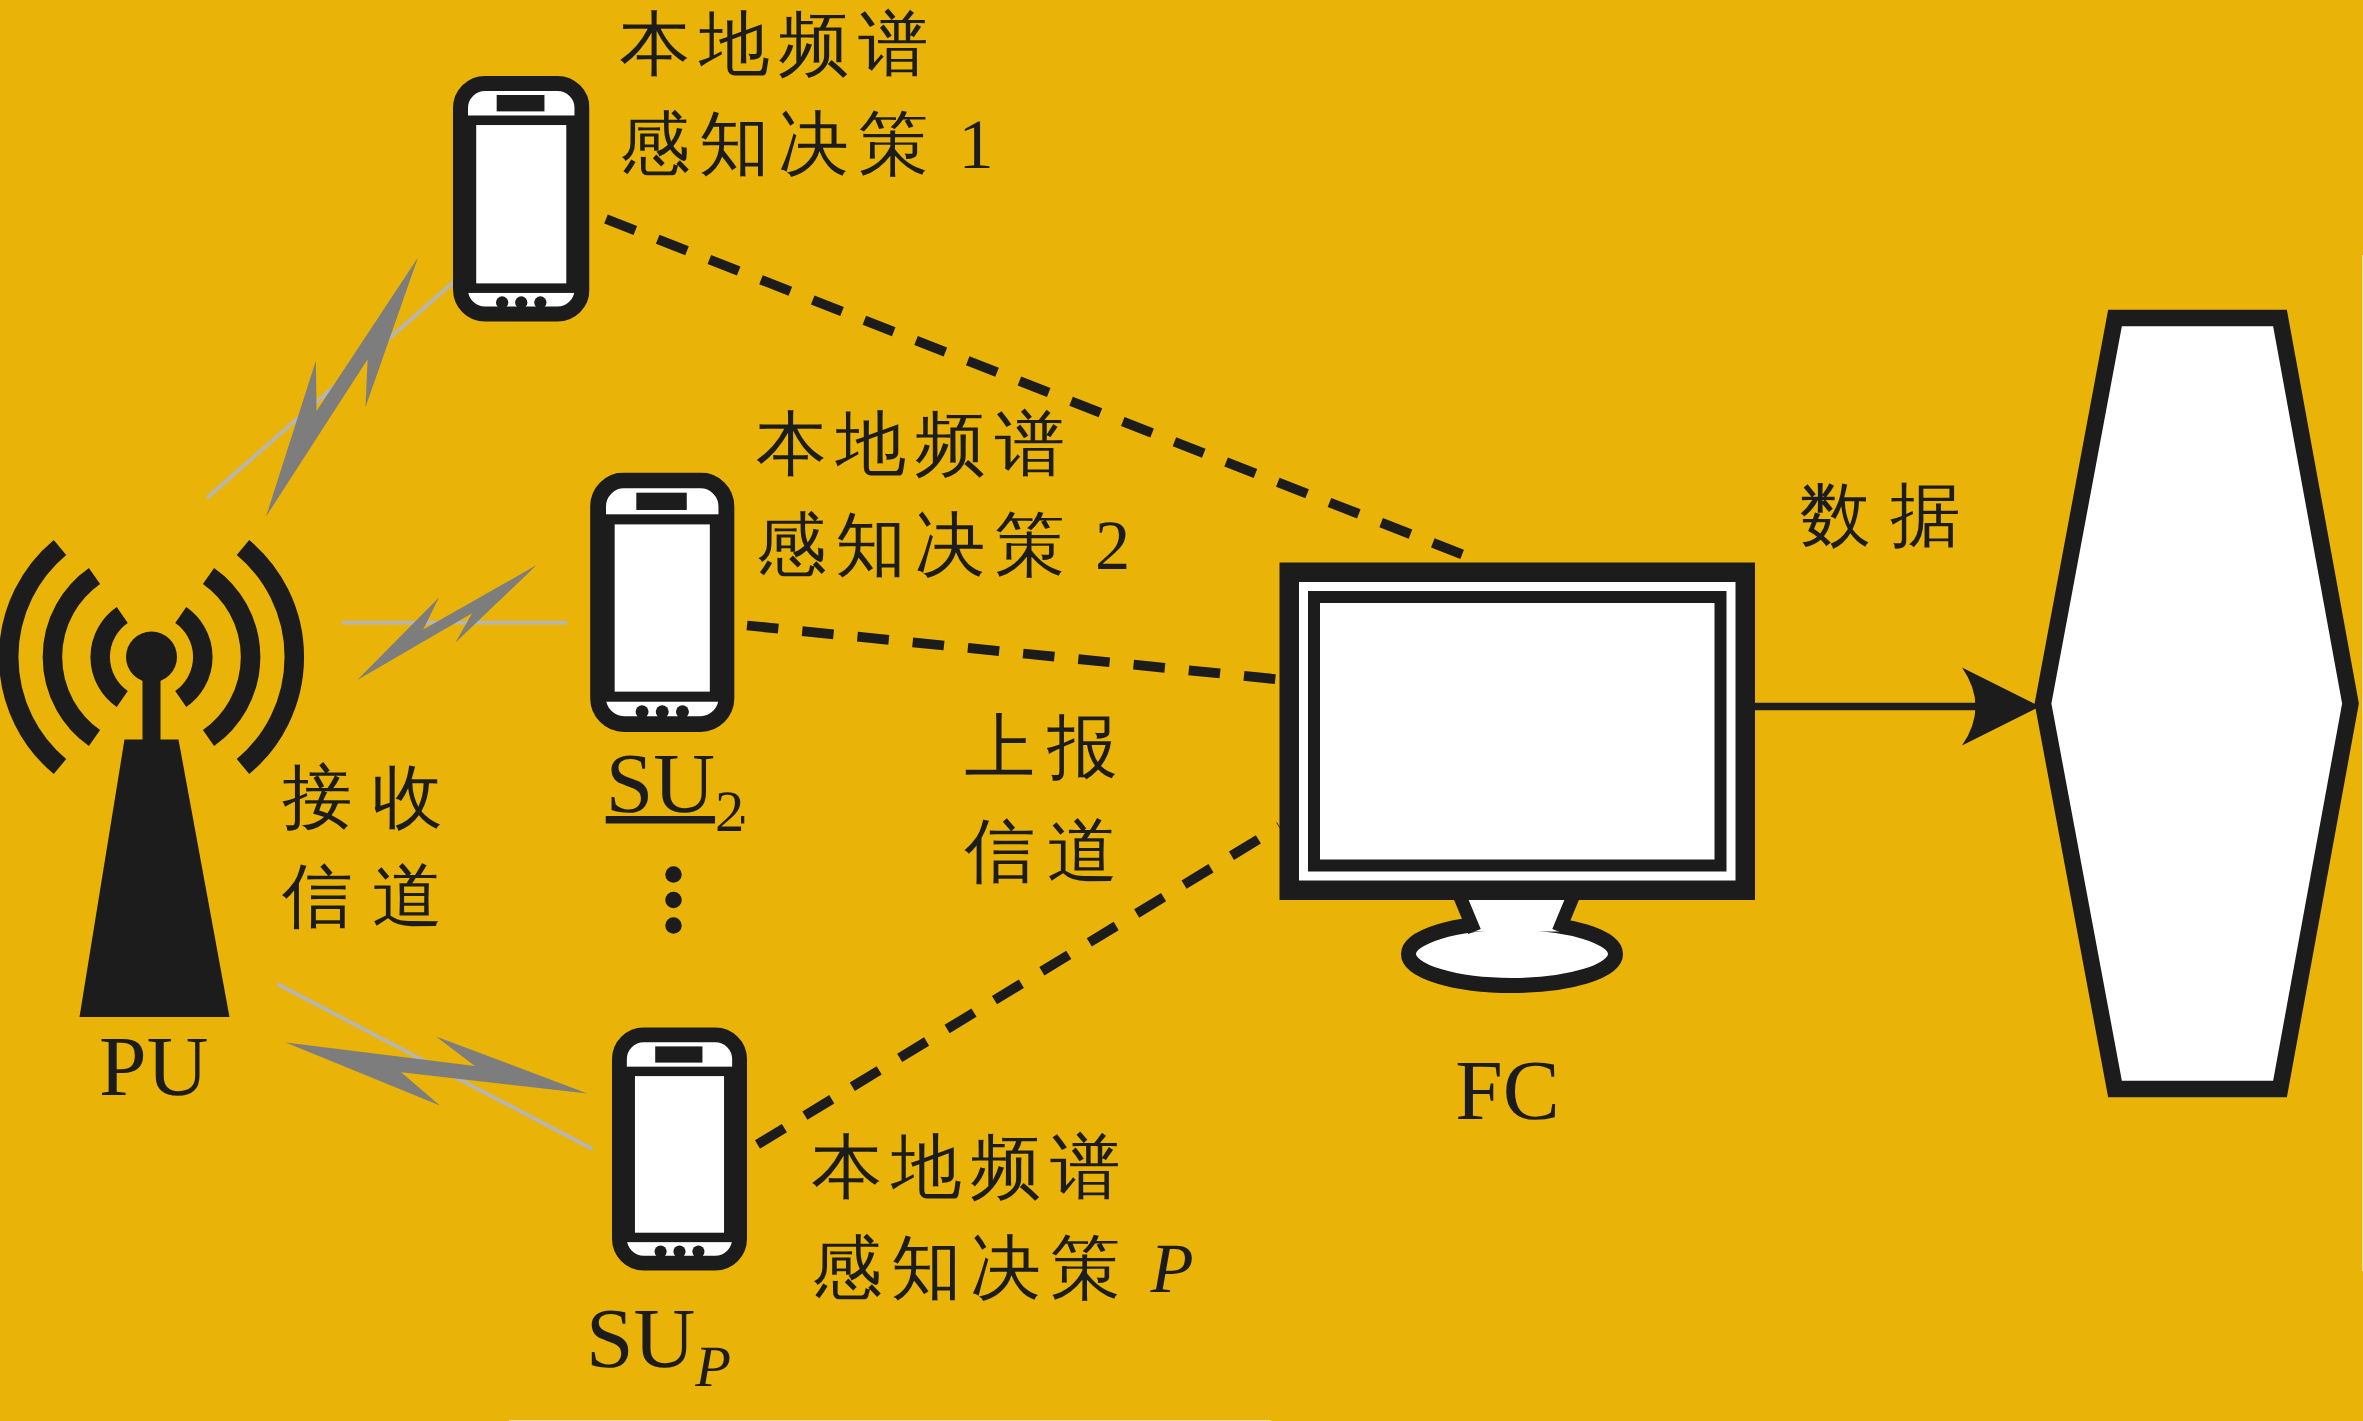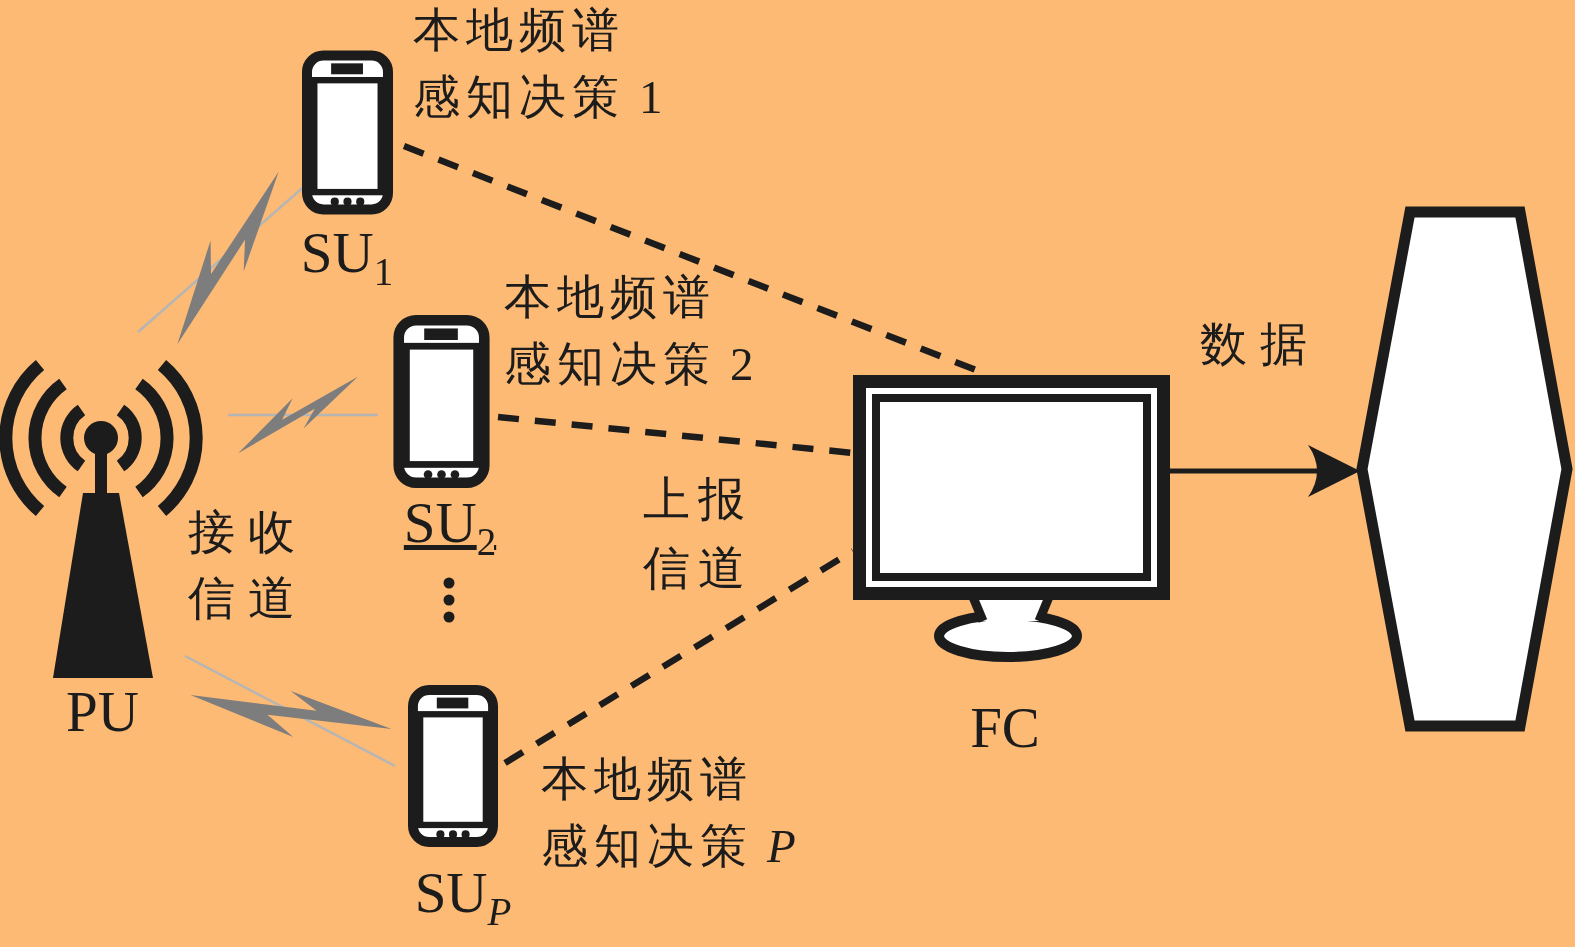--- a/index.html
+++ b/index.html
@@ -1,19 +1,19 @@
 <!DOCTYPE html>
 <html><head>
 <meta charset="utf-8">
 <style>
   html,body{margin:0;padding:0;background:#fff;}
   .canvas{
     position:relative;
     width:1575px;height:947px;
-    background:#fdba74;
+    background:#eab308;
     color:#1c1c1c;
     font-family:"Liberation Serif", serif;
     overflow:hidden;
   }
   .art{position:absolute;left:0;top:0;width:1575px;height:947px;}
   .label{position:absolute;white-space:nowrap;color:#1c1c1c;}
   .cjk{font-size:47px;letter-spacing:6px;line-height:67px;}
   .cjk .row{display:block;}
   .sp13{letter-spacing:13px;}
   .sp8{letter-spacing:8px;}
@@ -26,21 +26,21 @@
   .dec1{left:413px;top:-3px;}
   .dec2{left:504px;top:264px;}
   .decP{left:541px;top:746px;}
   .recv{left:178px;top:499px;width:140px;line-height:66px;}
   .rept{left:628px;top:465px;width:140px;line-height:69px;}
   .fuse{left:1192px;top:312px;width:136px;line-height:65px;}
   .pu-label{left:55px;top:681px;width:95px;}
   .fc-label{left:955px;top:680px;width:100px;margin-top:17px;}
   .su1-label{left:295px;top:222px;width:104px;}
   .su2-label{left:398px;top:492px;width:104px;text-decoration:underline;}
-  .sup-label{left:411px;top:862px;width:104px;}
+  .sup-label{left:387px;top:862px;width:104px;}
   .final-label{
     left:1436px;top:336px;width:56px;
     font-size:49px;line-height:62px;letter-spacing:0;
     white-space:normal;word-break:break-all;text-align:center;
   }
 </style>
 </head>
 <body>
 
 <div class="canvas">
@@ -141,21 +141,20 @@
     <span class="row">上报</span>
     <span class="row">信道</span>
   </div>
 
   <div class="label cjk sp13 center fuse">
     <span class="row">数据</span>
   </div>
 
   <div class="label latin center pu-label">PU</div>
 
-  <div class="label latin center su1-label"><span>SU</span><span class="sub">1</span></div>
 
   <div class="label latin center su2-label"><span>SU</span><span class="sub">2</span></div>
 
   <div class="label latin center sup-label"><span>SU</span><span class="sub italic">P</span></div>
 
   <div class="label latin center fc-label">FC</div>
 
 
 </div>
 

